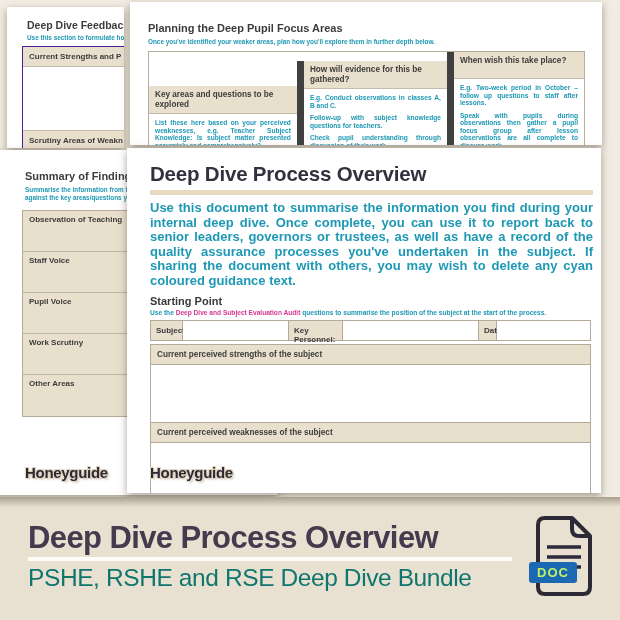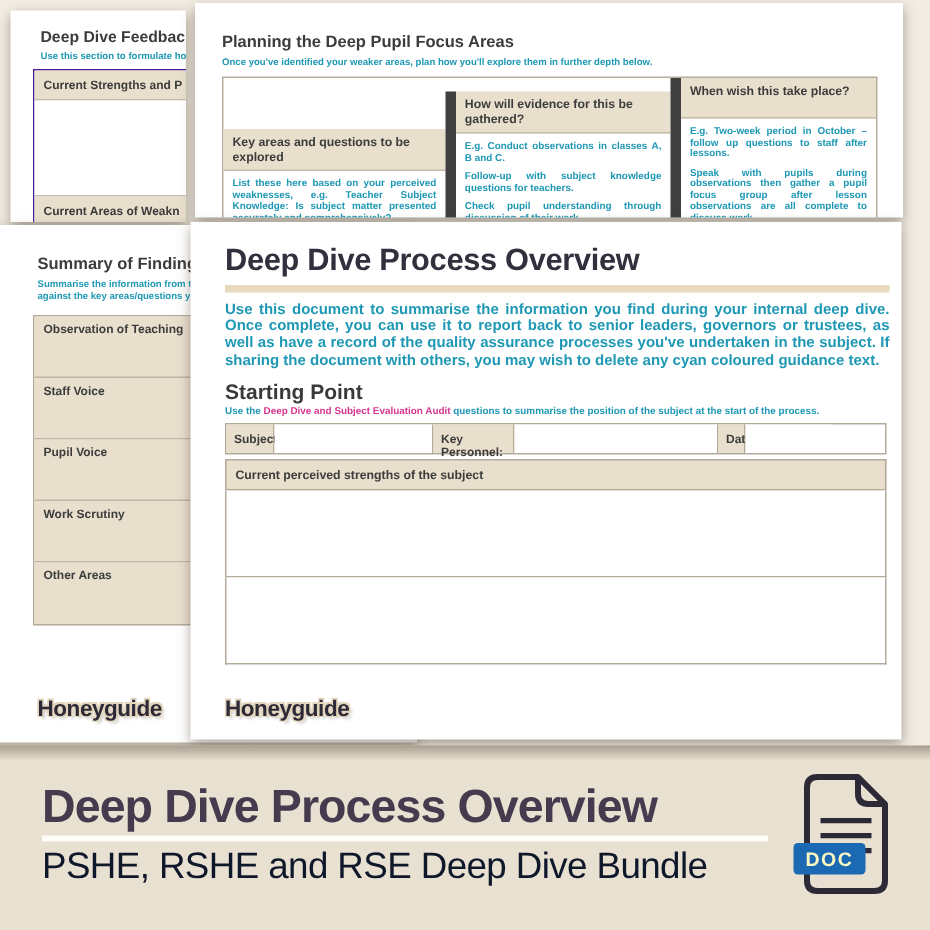--- a/index.html
+++ b/index.html
@@ -38,22 +38,22 @@
   .p-summary .teal-line { margin-left:37px; line-height:8px; }
   .p-summary .teal-line.first { margin-top:4px; }
   .sum-tbl { margin:8px 0 0 34px; width:248px; border:1px solid #b4ab9b; }
   .sum-row { height:41px; background:#e9dfcd; border-bottom:1px solid #c0b6a5; padding:4px 6px; font-size:8px; font-weight:bold; color:#3c3c3c; }
   .sum-row:last-child { border-bottom:none; }
 
   
   .p-front { left:127px; top:148px; width:474px; height:345px; padding:14px 8px 0 23px; }
   .p-front .doc-h1 { font-size:20.5px; font-weight:bold; color:#33303e; letter-spacing:-0.2px; }
   .title-rule { margin-top:4px; width:443px; height:5px; background:#e8dabf; }
-  .front-intro { margin-top:6px; width:443px; font-size:10px; line-height:1.12; color:#1e98b4; font-weight:bold; text-align:justify; }
-  .p-front .doc-h2 { margin-top:7px; font-size:14px; font-weight:bold; color:#3a3a3a; }
+  .front-intro { margin-top:6px; width:443px; font-size:13px; line-height:1.12; color:#1e98b4; font-weight:bold; text-align:justify; }
+  .p-front .doc-h2 { margin-top:7px; font-size:11px; font-weight:bold; color:#3a3a3a; }
   .front-intro2 { margin-top:2px; font-size:6.6px; font-weight:bold; color:#1e98b4; white-space:nowrap; }
   .front-intro2 .pink { color:#d6368f; cursor:pointer; }
   .fields-row { margin-top:4px; display:flex; width:441px; height:21px; border:1px solid #b3aa9b; }
   .f-label { background:#e9dfcd; border-right:1px solid #b3aa9b; font-size:8px; font-weight:bold; color:#3c3c3c; padding:5px 0 0 5px; }
   .f-input { background:#ffffff; border-right:1px solid #b3aa9b; }
   .f-input:last-child { border-right:none; }
   .sec-hdr { margin-top:3px; width:441px; border:1px solid #b3aa9b; background:#e9dfcd; font-size:8.2px; font-weight:bold; color:#3c3c3c; padding:5px 6px; }
   .sec-box { width:441px; height:58px; background:#fff; border:1px solid #b3aa9b; border-top:none; }
   .sec-hdr.attached { border-top:none; }
 
@@ -61,37 +61,37 @@
     text-shadow:1px 1px 0 #e3d5bc, -1px 1px 0 #e3d5bc, 1px -1px 0 #e3d5bc, -1px -1px 0 #e3d5bc, 2px 2px 2px rgba(0,0,0,.18);text-align:right; }
   .p-summary .hg-logo { left:37px; top:314px; }
   .p-front .hg-logo { left:23px; top:316px; }
 
   
   .strip { position:absolute; left:0; top:497px; width:620px; height:123px; background:#e8e0d0; }
   .strip::before { content:""; position:absolute; left:0; top:0; width:100%; height:10px;
     background:linear-gradient(rgba(90,78,64,.45), rgba(90,78,64,0)); }
   .t-title { position:absolute; left:28px; top:23px; font-size:31px; font-weight:800; color:#453b4e; letter-spacing:-0.6px; white-space:nowrap; }
   .t-underline { position:absolute; left:28px; top:60px; width:484px; height:4px; background:#fdfcf8; }
-  .t-sub { position:absolute; left:28px; top:67px; font-size:24.5px; font-weight:500; color:#0f172a; letter-spacing:-0.4px; white-space:nowrap; }
+  .t-sub { position:absolute; left:28px; top:67px; font-size:24.5px; font-weight:500; color:#0f766e; letter-spacing:-0.4px; white-space:nowrap; }
 
   .doc-icon { position:absolute; right:27px; top:19px; width:58px; height:80px; }
-  .doc-badge { position:absolute; left:-6px; top:46px; background:#1b69b2; color:#fef9c3; font-size:13px; font-weight:800; letter-spacing:1px; padding:3px 8px; border-radius:3px; }
+  .doc-badge { position:absolute; left:-6px; top:46px; background:#1b69b2; color:#bef264; font-size:13px; font-weight:800; letter-spacing:1px; padding:3px 8px; border-radius:3px; }
 </style>
 </head>
 <body>
 
 <div class="stage">
 
   <div class="page p-feedback">
     <div class="doc-h">Deep Dive Feedback</div>
     <div class="teal-line">Use this section to formulate how y</div>
     <div class="mini-tbl">
       <div class="hdr-row">Current Strengths and P</div>
       <div class="blank-body"></div>
-      <div class="hdr-row">Current Areas of Weakn</div>
+      <div class="hdr-row">Scrutiny Areas of Weakn</div>
     </div>
   </div>
 
   <div class="page p-planning">
     <div class="doc-h">Planning the Deep Pupil Focus Areas</div>
     <div class="teal-line">Once you've identified your weaker areas, plan how you'll explore them in further depth below.</div>
     <div class="plan-tbl">
       <div class="pcol">
         <div class="pcol-h">Key areas and questions to be explored</div>
         <div class="pcol-b">
@@ -141,20 +141,21 @@
     <div class="fields-row">
       <div class="f-label" style="width:32px;">Subject:</div>
       <div class="f-input" style="width:106px;"></div>
       <div class="f-label" style="width:54px;">Key Personnel:</div>
       <div class="f-input" style="width:136px;"></div>
       <div class="f-label" style="width:18px;">Date:</div>
       <div class="f-input" style="width:57px;"></div>
     </div>
     <div class="sec-hdr">Current perceived strengths of the subject</div>
     <div class="sec-box"></div>
+    <div class="sec-hdr attached" style="margin-top:0;">Current perceived weaknesses of the subject</div>
     <div class="sec-box"></div>
     <div class="hg-logo">Honeyguide</div>
   </div>
 
   <div class="strip">
     <div class="t-title">Deep Dive Process Overview</div>
     <div class="t-underline"></div>
     <div class="t-sub">PSHE, RSHE and RSE Deep Dive Bundle</div>
     <div class="doc-icon">
       <svg width="58" height="80" viewBox="0 0 58 80">

